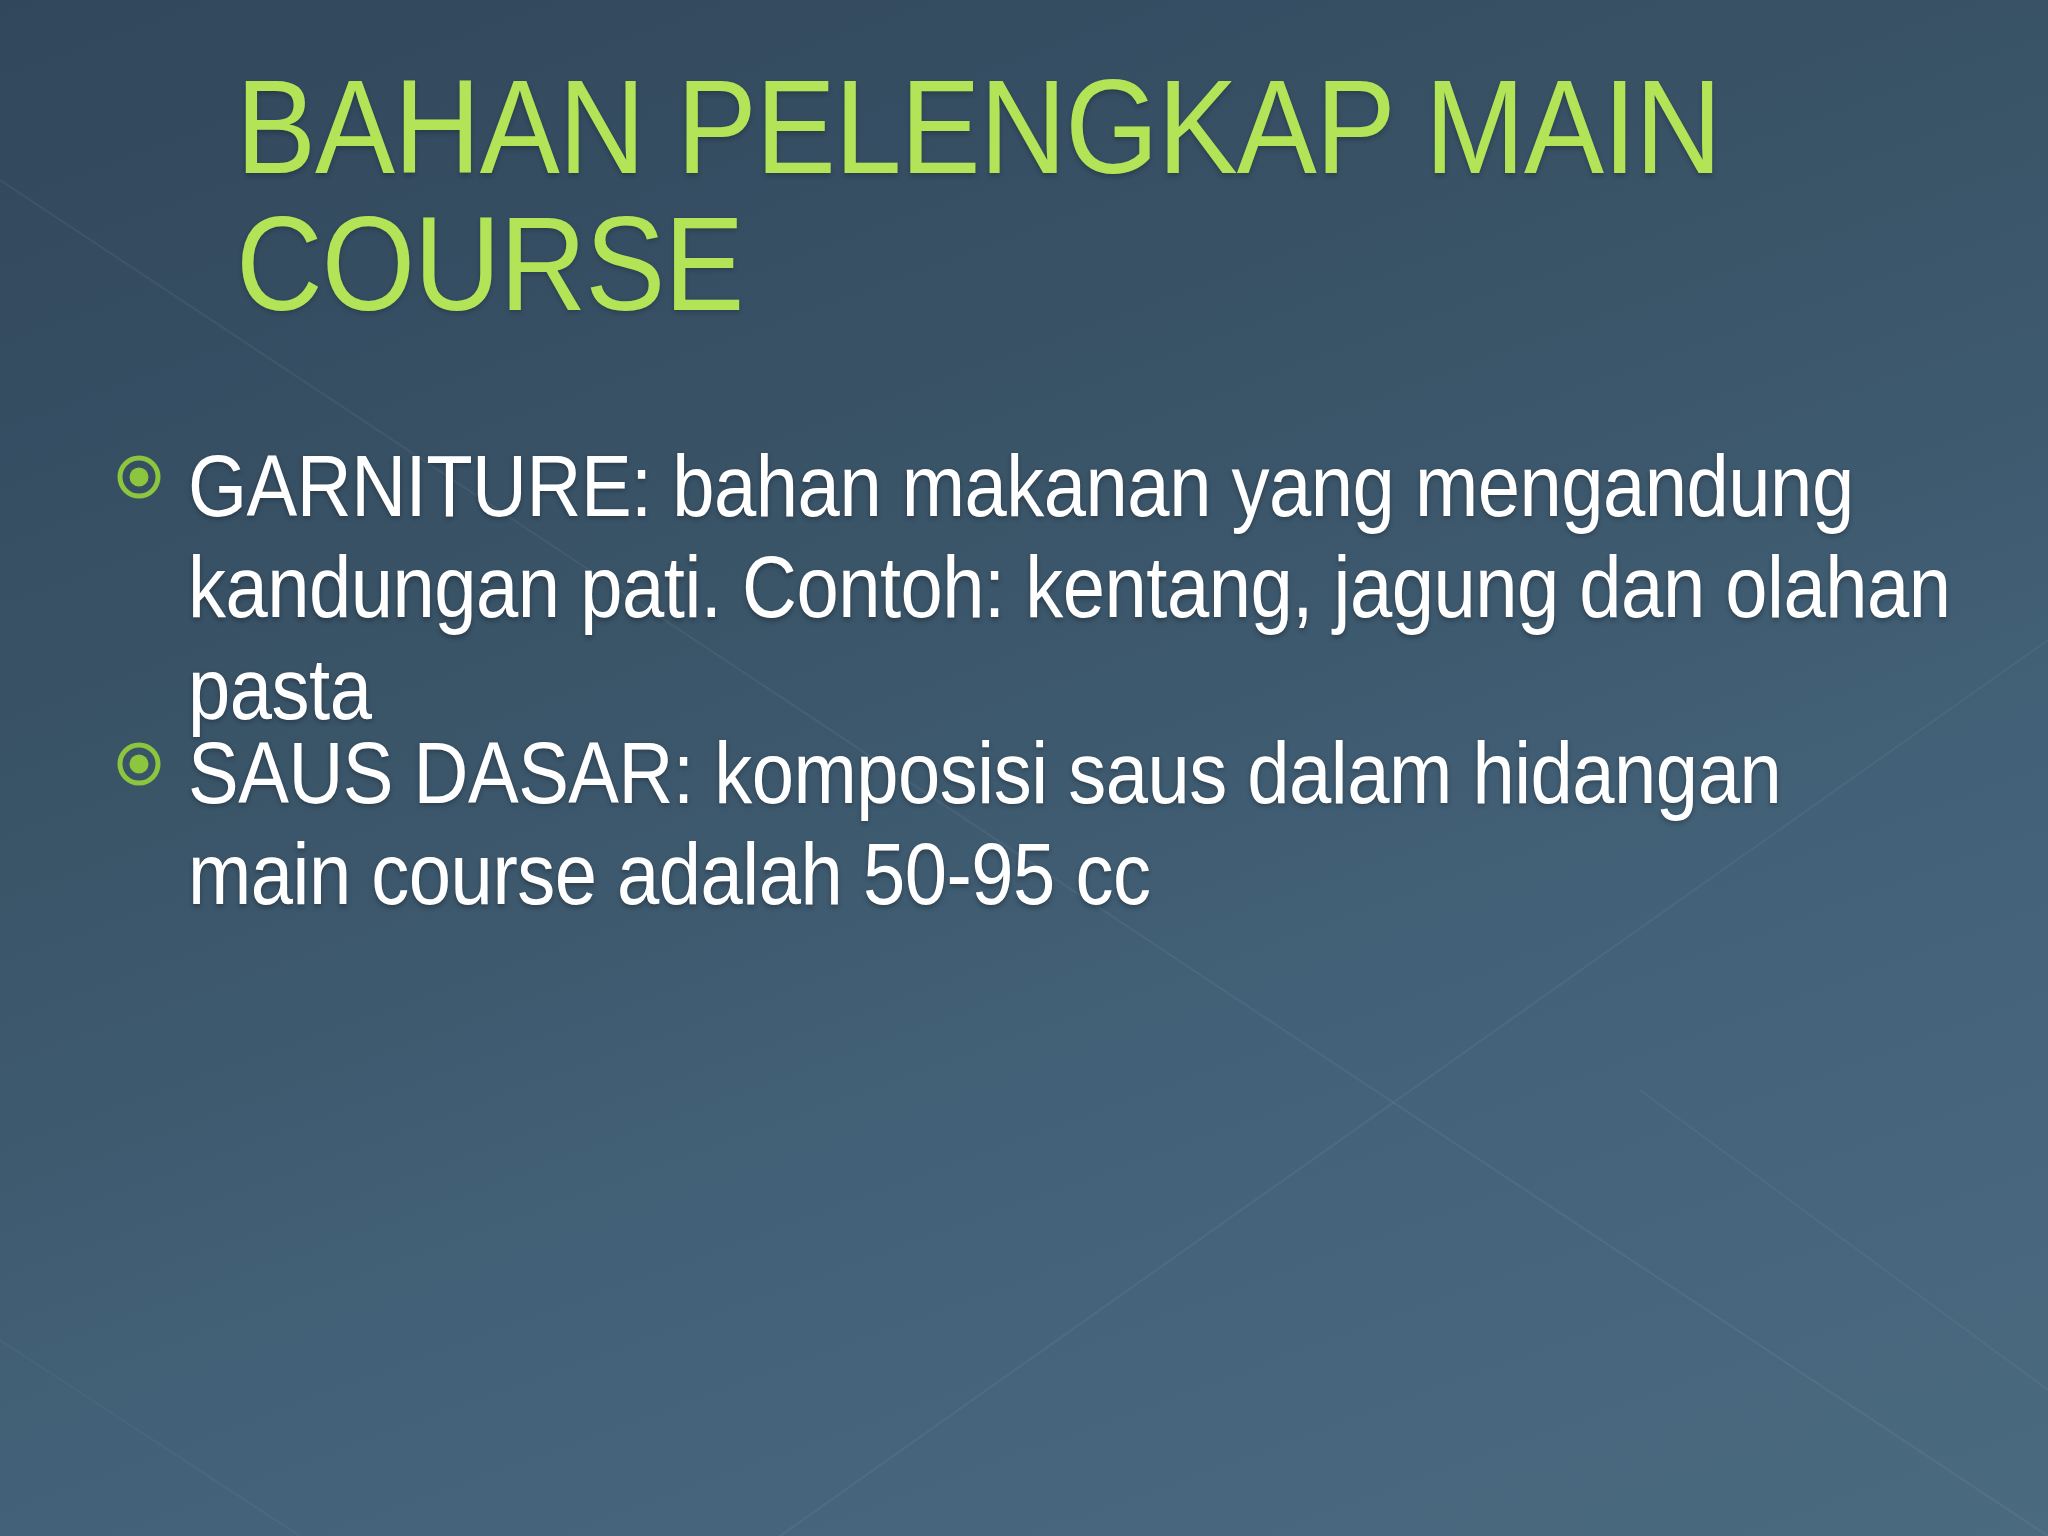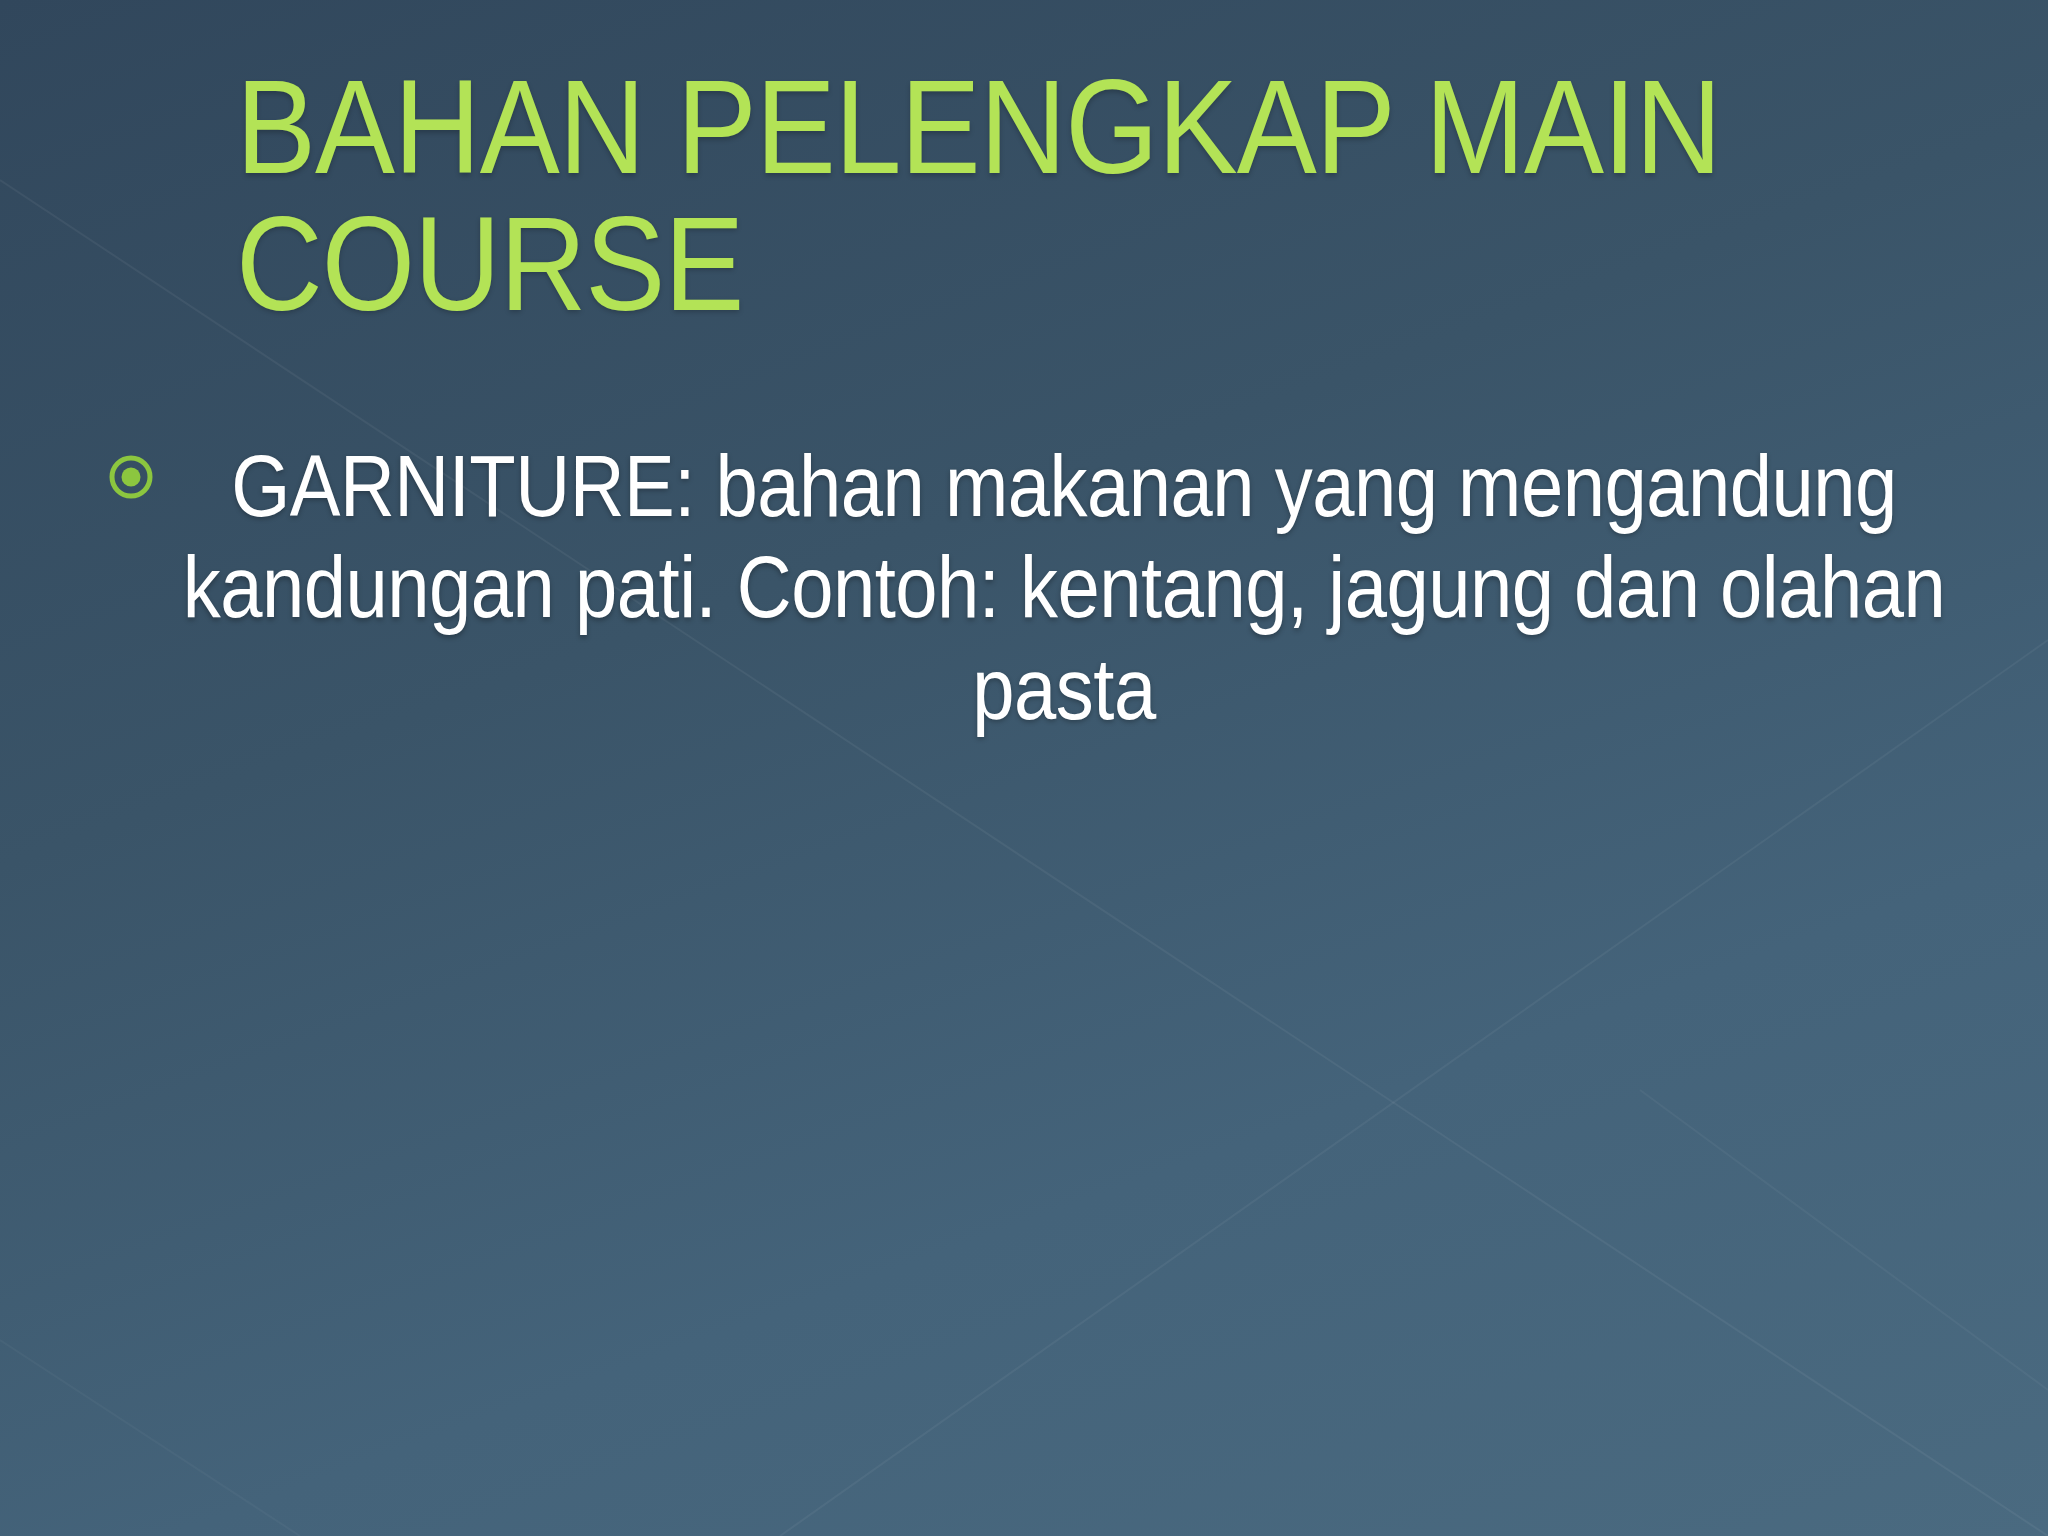--- a/index.html
+++ b/index.html
@@ -44,24 +44,23 @@
     font-family: "Liberation Sans", sans-serif;
     transform: scaleY(1.12);
     transform-origin: left top;
     text-shadow: 0 2px 5px rgba(0,0,0,0.22);
     white-space: pre-line;
   }
 
   
   #body-block {
     position: absolute;
-    left: 108px;
+    left: 116px;
     top: 436px;
     width: 1880px;
-    text-align: center;
   }
   .bullet-row {
     display: flex;
     align-items: flex-start;
     margin-bottom: 20px;
   }
   .bullet-marker {
     flex: 0 0 auto;
     width: 72px;
     padding-top: 18px;
@@ -109,15 +108,24 @@
       <span class="bullet-marker">
         <svg width="46" height="46" viewBox="0 0 46 46" aria-hidden="true">
           <circle cx="23" cy="23" r="19" fill="none" stroke="#8cc63f" stroke-width="5"></circle>
           <circle cx="23" cy="23" r="9.5" fill="#8cc63f"></circle>
         </svg>
       </span>
       <p class="bullet-text">GARNITURE: bahan makanan yang mengandung kandungan pati. Contoh: kentang, jagung dan olahan pasta</p>
     </div>
 
 
+    <div class="bullet-row">
+      <span class="bullet-marker">
+        <svg width="46" height="46" viewBox="0 0 46 46" aria-hidden="true">
+          <circle cx="23" cy="23" r="19" fill="none" stroke="#8cc63f" stroke-width="5"></circle>
+          <circle cx="23" cy="23" r="9.5" fill="#8cc63f"></circle>
+        </svg>
+      </span>
+      <p class="bullet-text">SAUS DASAR: komposisi saus dalam hidangan main course adalah 50-95 cc</p>
+    </div>
 
   </div>
 </div>
 
 </body></html>

